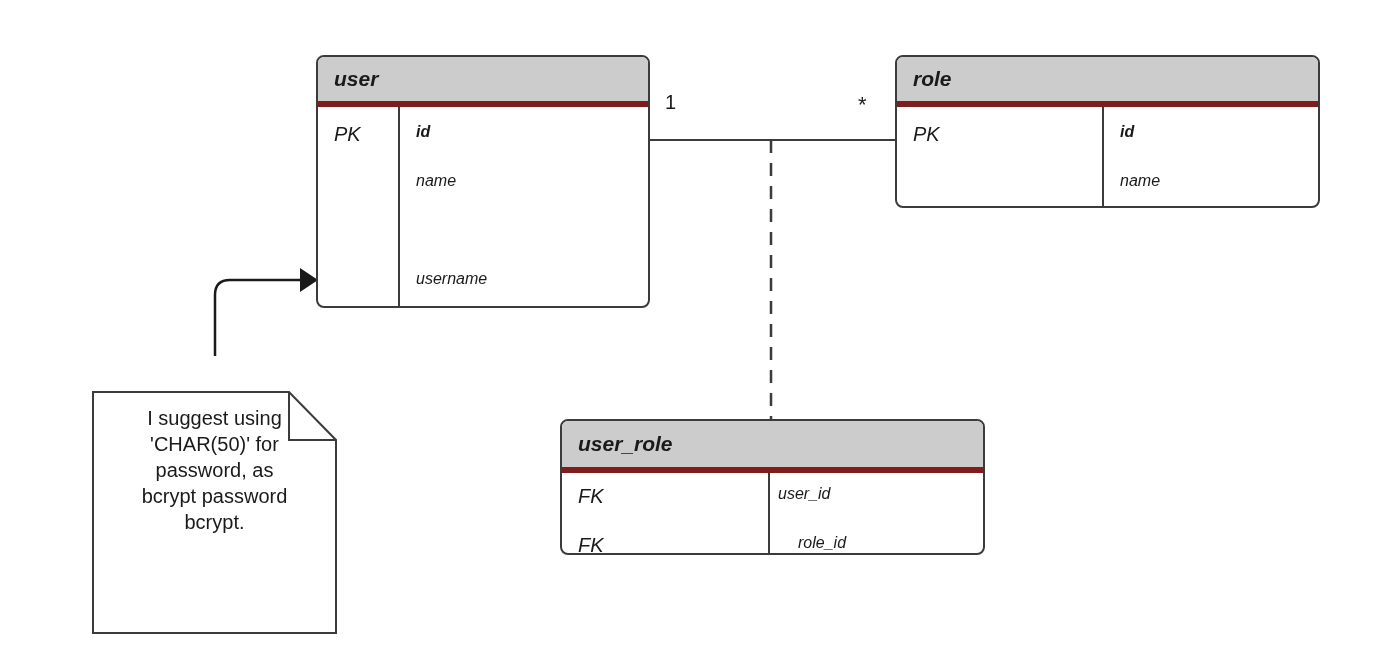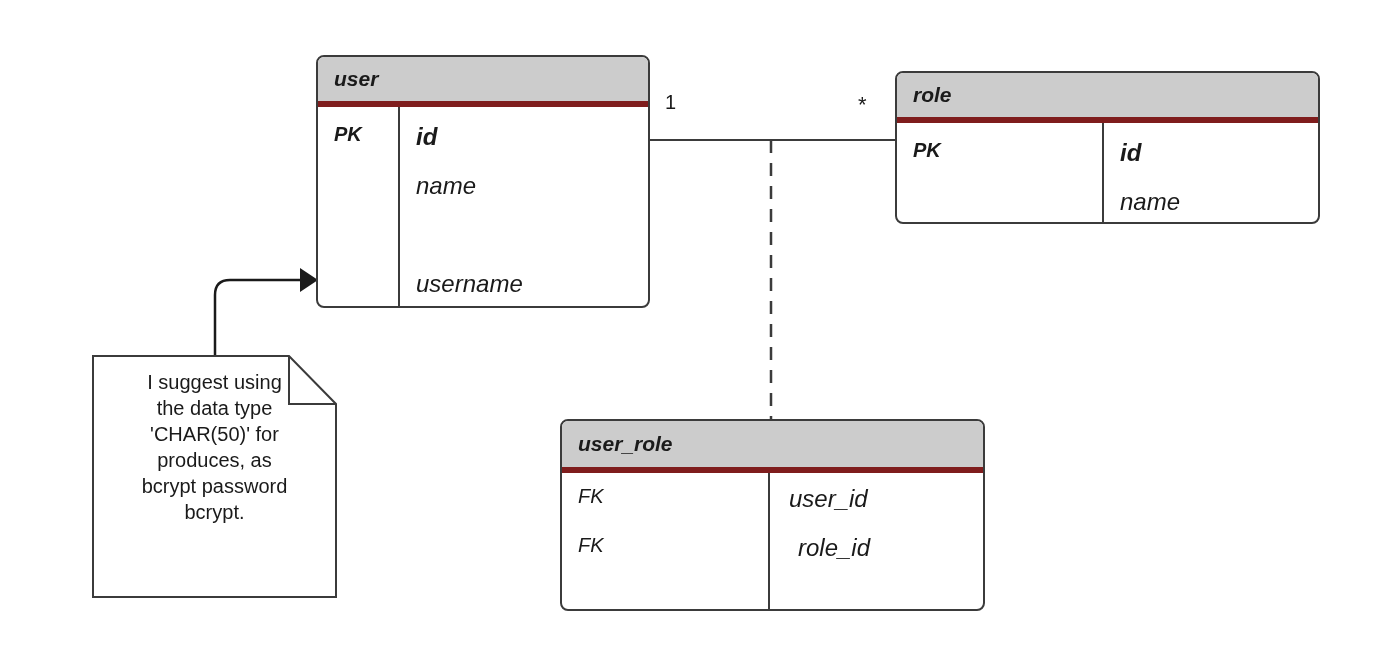--- a/index.html
+++ b/index.html
@@ -57,26 +57,26 @@
   }
   .attr-key {
     position: absolute;
     left: 16px;
     font-style: italic;
     font-size: 20px;
     color: #1a1a1a;
     white-space: nowrap;
   }
   .attr-key.pk {
-    font-weight: bold;
+    font-weight: normal;
   }
   .attr-name {
     position: absolute;
     font-style: italic;
-    font-size: 24px;
+    font-size: 16px;
     color: #1a1a1a;
     white-space: nowrap;
   }
   .attr-name.pk {
     font-weight: bold;
   }
 
   
   .conn-line {
     position: absolute;
@@ -88,20 +88,21 @@
     color: #1a1a1a;
     font-family: "Liberation Sans", sans-serif;
     line-height: 1;
   }
 
   
   .note {
     position: absolute;
     box-sizing: border-box;
     background: #ffffff;
+    margin-top: 36px;
   }
   .note-shape {
     position: absolute;
     inset: 0;
   }
   .note-text {
     position: absolute;
     left: 8px;
     right: 8px;
     top: 14px;
@@ -155,62 +156,61 @@
       </div>
 
 
       <div class="attr-row" style="top:159px; height:49px;">
         <span class="attr-key" style="top:4px;"></span>
         <span class="attr-name" style="left:98px; top:4px;">username</span>
       </div>
     </div>
   </div>
 
-  <div class="entity" style="left:895px; top:55px; width:425px; height:153px;margin-top:16px;">
+  <div class="entity" style="left:895px; top:55px; width:425px; height:153px;">
     <div class="entity-header" style="height:50px;">role</div>
     <div class="entity-body">
       <div class="col-divider" style="left:205px;"></div>
 
       <div class="attr-row" style="top:12px; height:49px;">
         <span class="attr-key pk" style="top:4px;">PK</span>
         <span class="attr-name pk" style="left:223px; top:4px;">id</span>
       </div>
 
       <div class="attr-row" style="top:61px; height:49px;">
         <span class="attr-key" style="top:4px;"></span>
         <span class="attr-name" style="left:223px; top:4px;">name</span>
       </div>
     </div>
   </div>
 
-  <div class="entity" style="left:560px; top:419px; width:425px; height:192px;">
+  <div class="entity" style="left:560px; top:419px; width:425px; height:136px;">
     <div class="entity-header" style="height:52px;">user_role</div>
     <div class="entity-body">
       <div class="col-divider" style="left:206px;"></div>
 
       <div class="attr-row" style="top:8px; height:49px;">
         <span class="attr-key" style="top:4px;">FK</span>
-        <span class="attr-name" style="left:227px; top:4px;">user_id</span>
+        <span class="attr-name" style="left:216px; top:4px;">user_id</span>
       </div>
 
       <div class="attr-row" style="top:57px; height:49px;">
         <span class="attr-key" style="top:4px;">FK</span>
         <span class="attr-name" style="left:224px; top:4px;margin-left:12px;">role_id</span>
       </div>
     </div>
   </div>
 
   <div class="note" style="left:92px; top:355px; width:245px; height:243px;">
     <svg class="note-shape" viewBox="0 0 245 243" xmlns="http://www.w3.org/2000/svg" preserveAspectRatio="none">
       <path d="M 1,1 L 197,1 L 244,49 L 244,242 L 1,242 Z" fill="#ffffff" stroke="#3b3b3b" stroke-width="2"></path>
       <path d="M 197,1 L 197,49 L 244,49" fill="none" stroke="#3b3b3b" stroke-width="2"></path>
     </svg>
     <div class="note-text">
       <div>I suggest using</div>
-      <div>the data type</div>
       <div>'CHAR(50)' for</div>
-      <div>produces, as</div>
+      <div>password, as</div>
       <div>bcrypt password</div>
       <div>bcrypt.</div>
     </div>
   </div>
 
 </div>
 
 </body></html>

